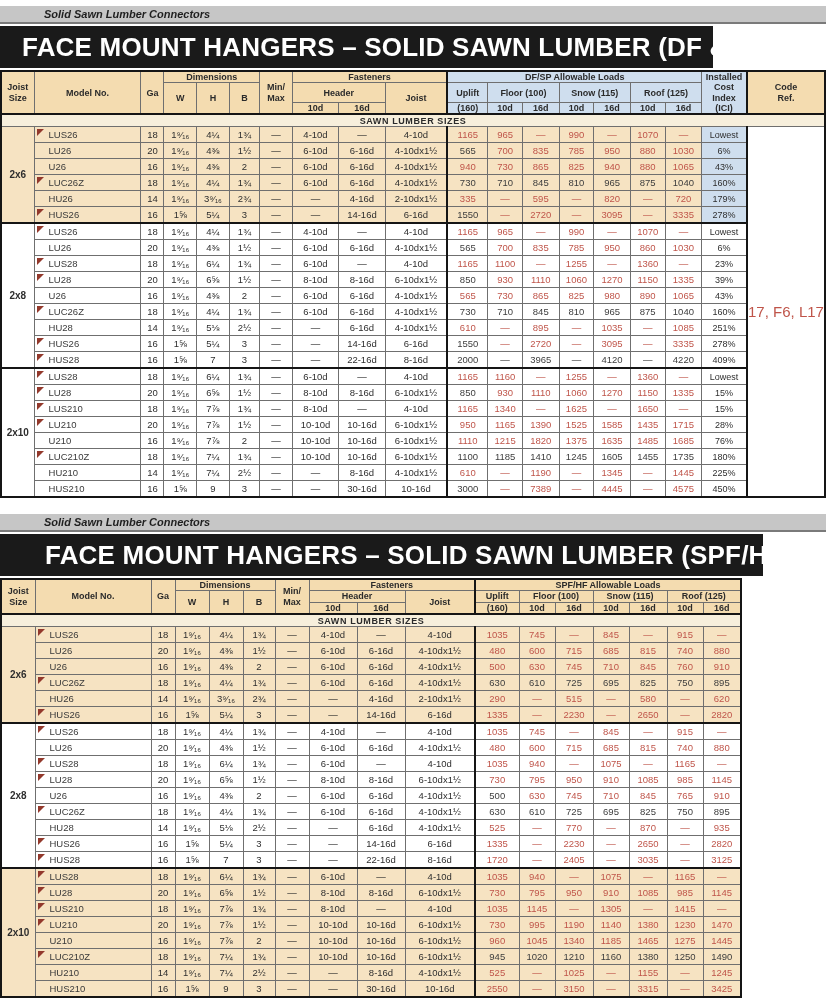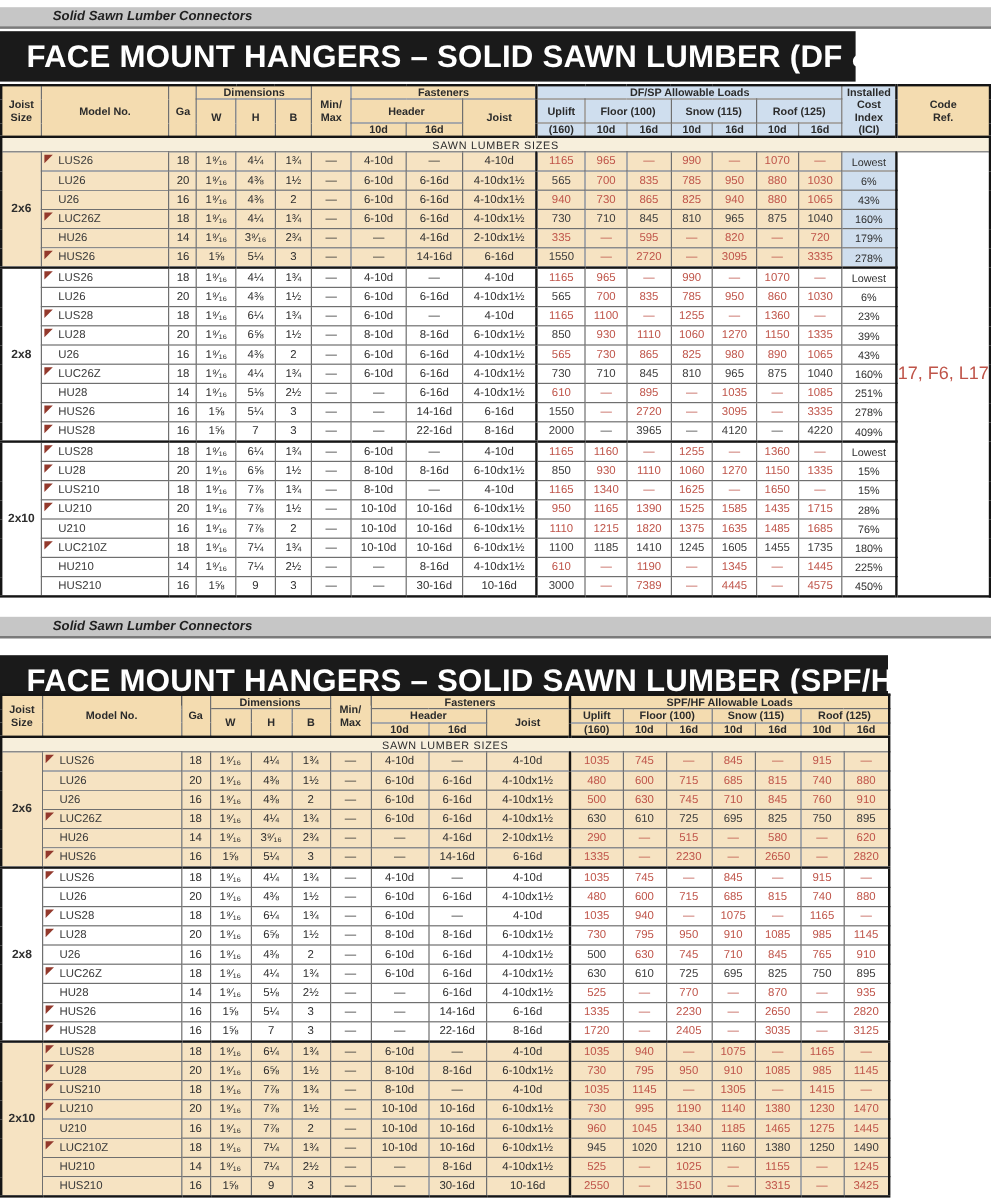--- a/index.html
+++ b/index.html
@@ -15,21 +15,21 @@
   table{position:absolute;left:0;border-collapse:collapse;table-layout:fixed;
         border:2px solid #151515;font-size:9.5px;color:#2e2e2e;}
   th,td{border:1px solid #6f6f6f;text-align:center;vertical-align:middle;
         padding:0;overflow:hidden;white-space:nowrap;}
   th{background:#f4dcb0;font-weight:bold;font-size:9px;line-height:1.15;
      white-space:pre-line;color:#2b2b2b;}
   thead{border-bottom:2px solid #151515;}
   th.blue{background:#cfdeee;margin-top:33px;}
   .hl{border-left:2px solid #151515;}
   td{height:15px;}
-  td.band{height:11px;background:#f7efdc;font-weight:normal;font-size:9px;
+  td.band{height:11px;background:#f7efdc;font-weight:bold;font-size:9px;
           letter-spacing:0.6px;color:#2b2b2b;}
   td.size{font-weight:bold;font-size:10px;border-bottom:2px solid #151515;margin-left:44px;}
   td.mdl{text-align:left;padding-left:14px;position:relative;color:#3a3a3a;}
   span.flag{position:absolute;left:2px;top:2px;width:0;height:0;
             border-top:7px solid #93392c;border-right:7px solid transparent;}
   td.sh{background:#f6e3c2;}
   td.shb{background:#cfdeee;}
   td.num.r{color:#bf5449;}
   td.num.d{color:#3d3d3d;}
   td.ici{font-size:9px;}
@@ -553,21 +553,21 @@
         <td class="num r">—</td>
         <td class="num r">4575</td>
         <td class="ici">450%</td>
       </tr>
     </tbody>
 </table>
 
 <div class="strip" style="top:514px;">
   <span>Solid Sawn Lumber Connectors</span>
 </div>
-<div class="banner" style="top:546px;width:740px;height:42px;">
+<div class="banner" style="top:534px;width:740px;height:42px;padding-left:23px;">
   <span>FACE MOUNT HANGERS – SOLID SAWN LUMBER (SPF/HF)</span>
 </div>
 
 <table style="top:578px;">
   <colgroup>
     <col style="width:34px">
       <col style="width:116px">
       <col style="width:24px">
     <col style="width:34px">
       <col style="width:34px">

